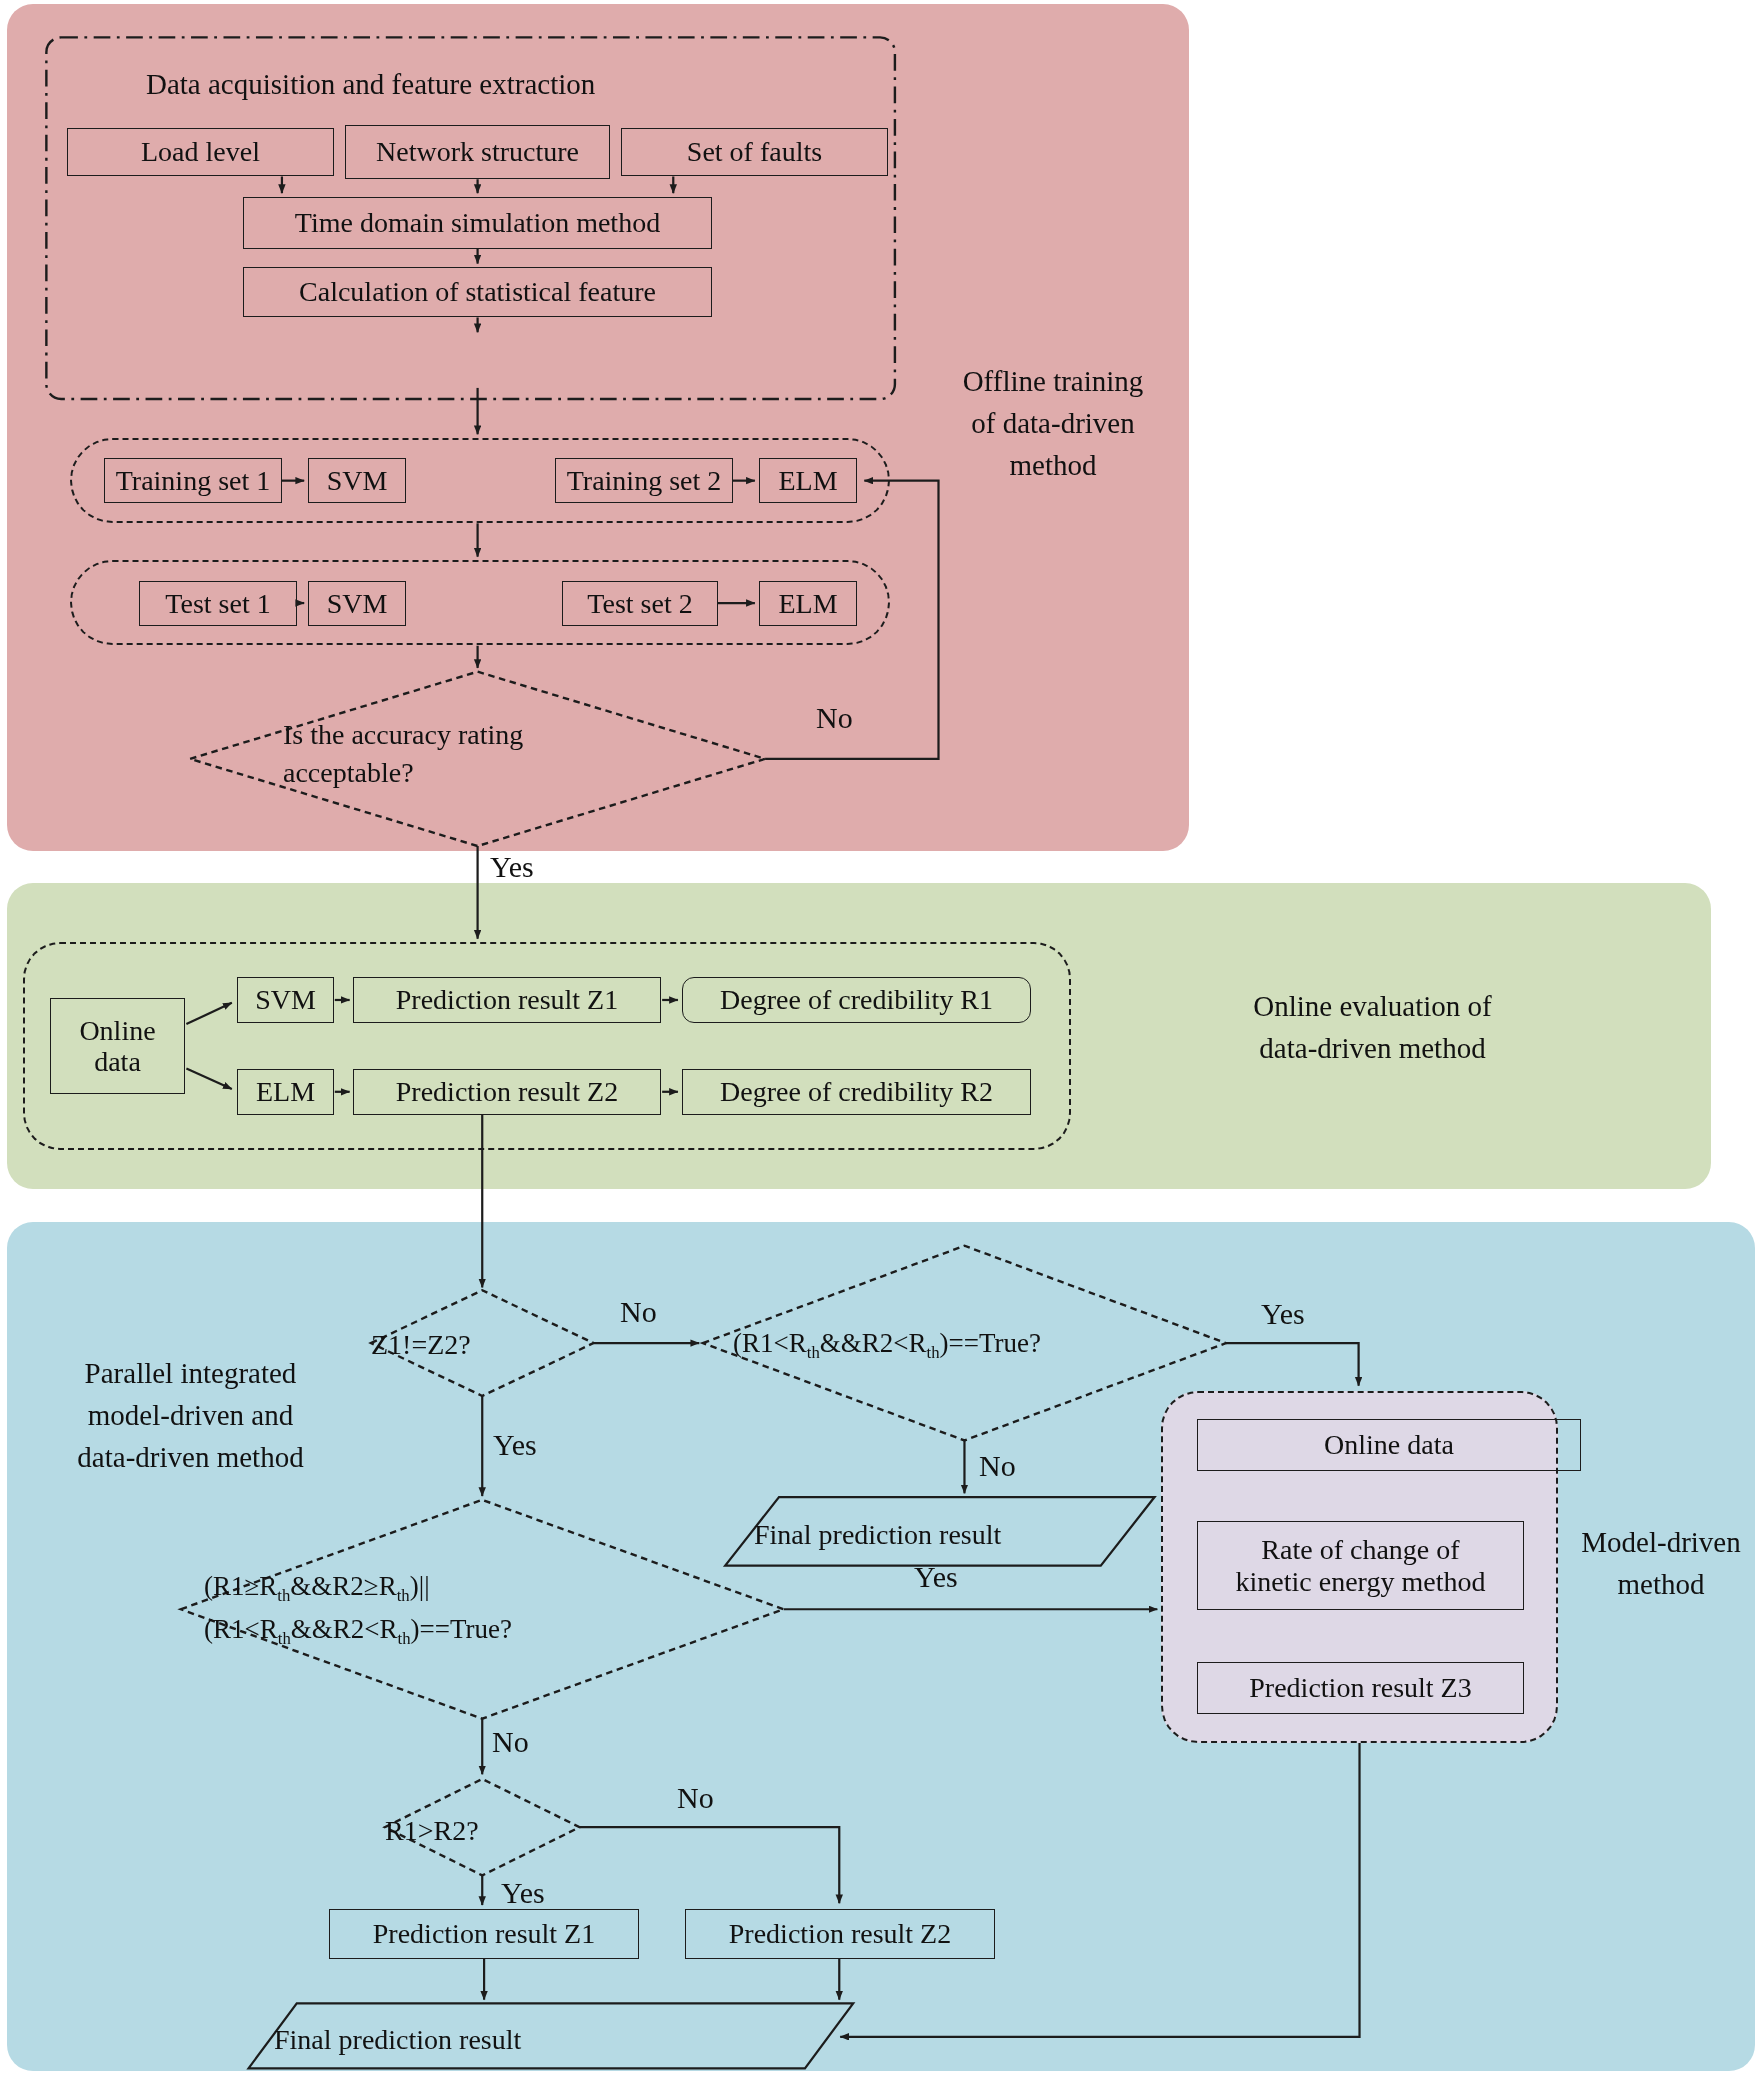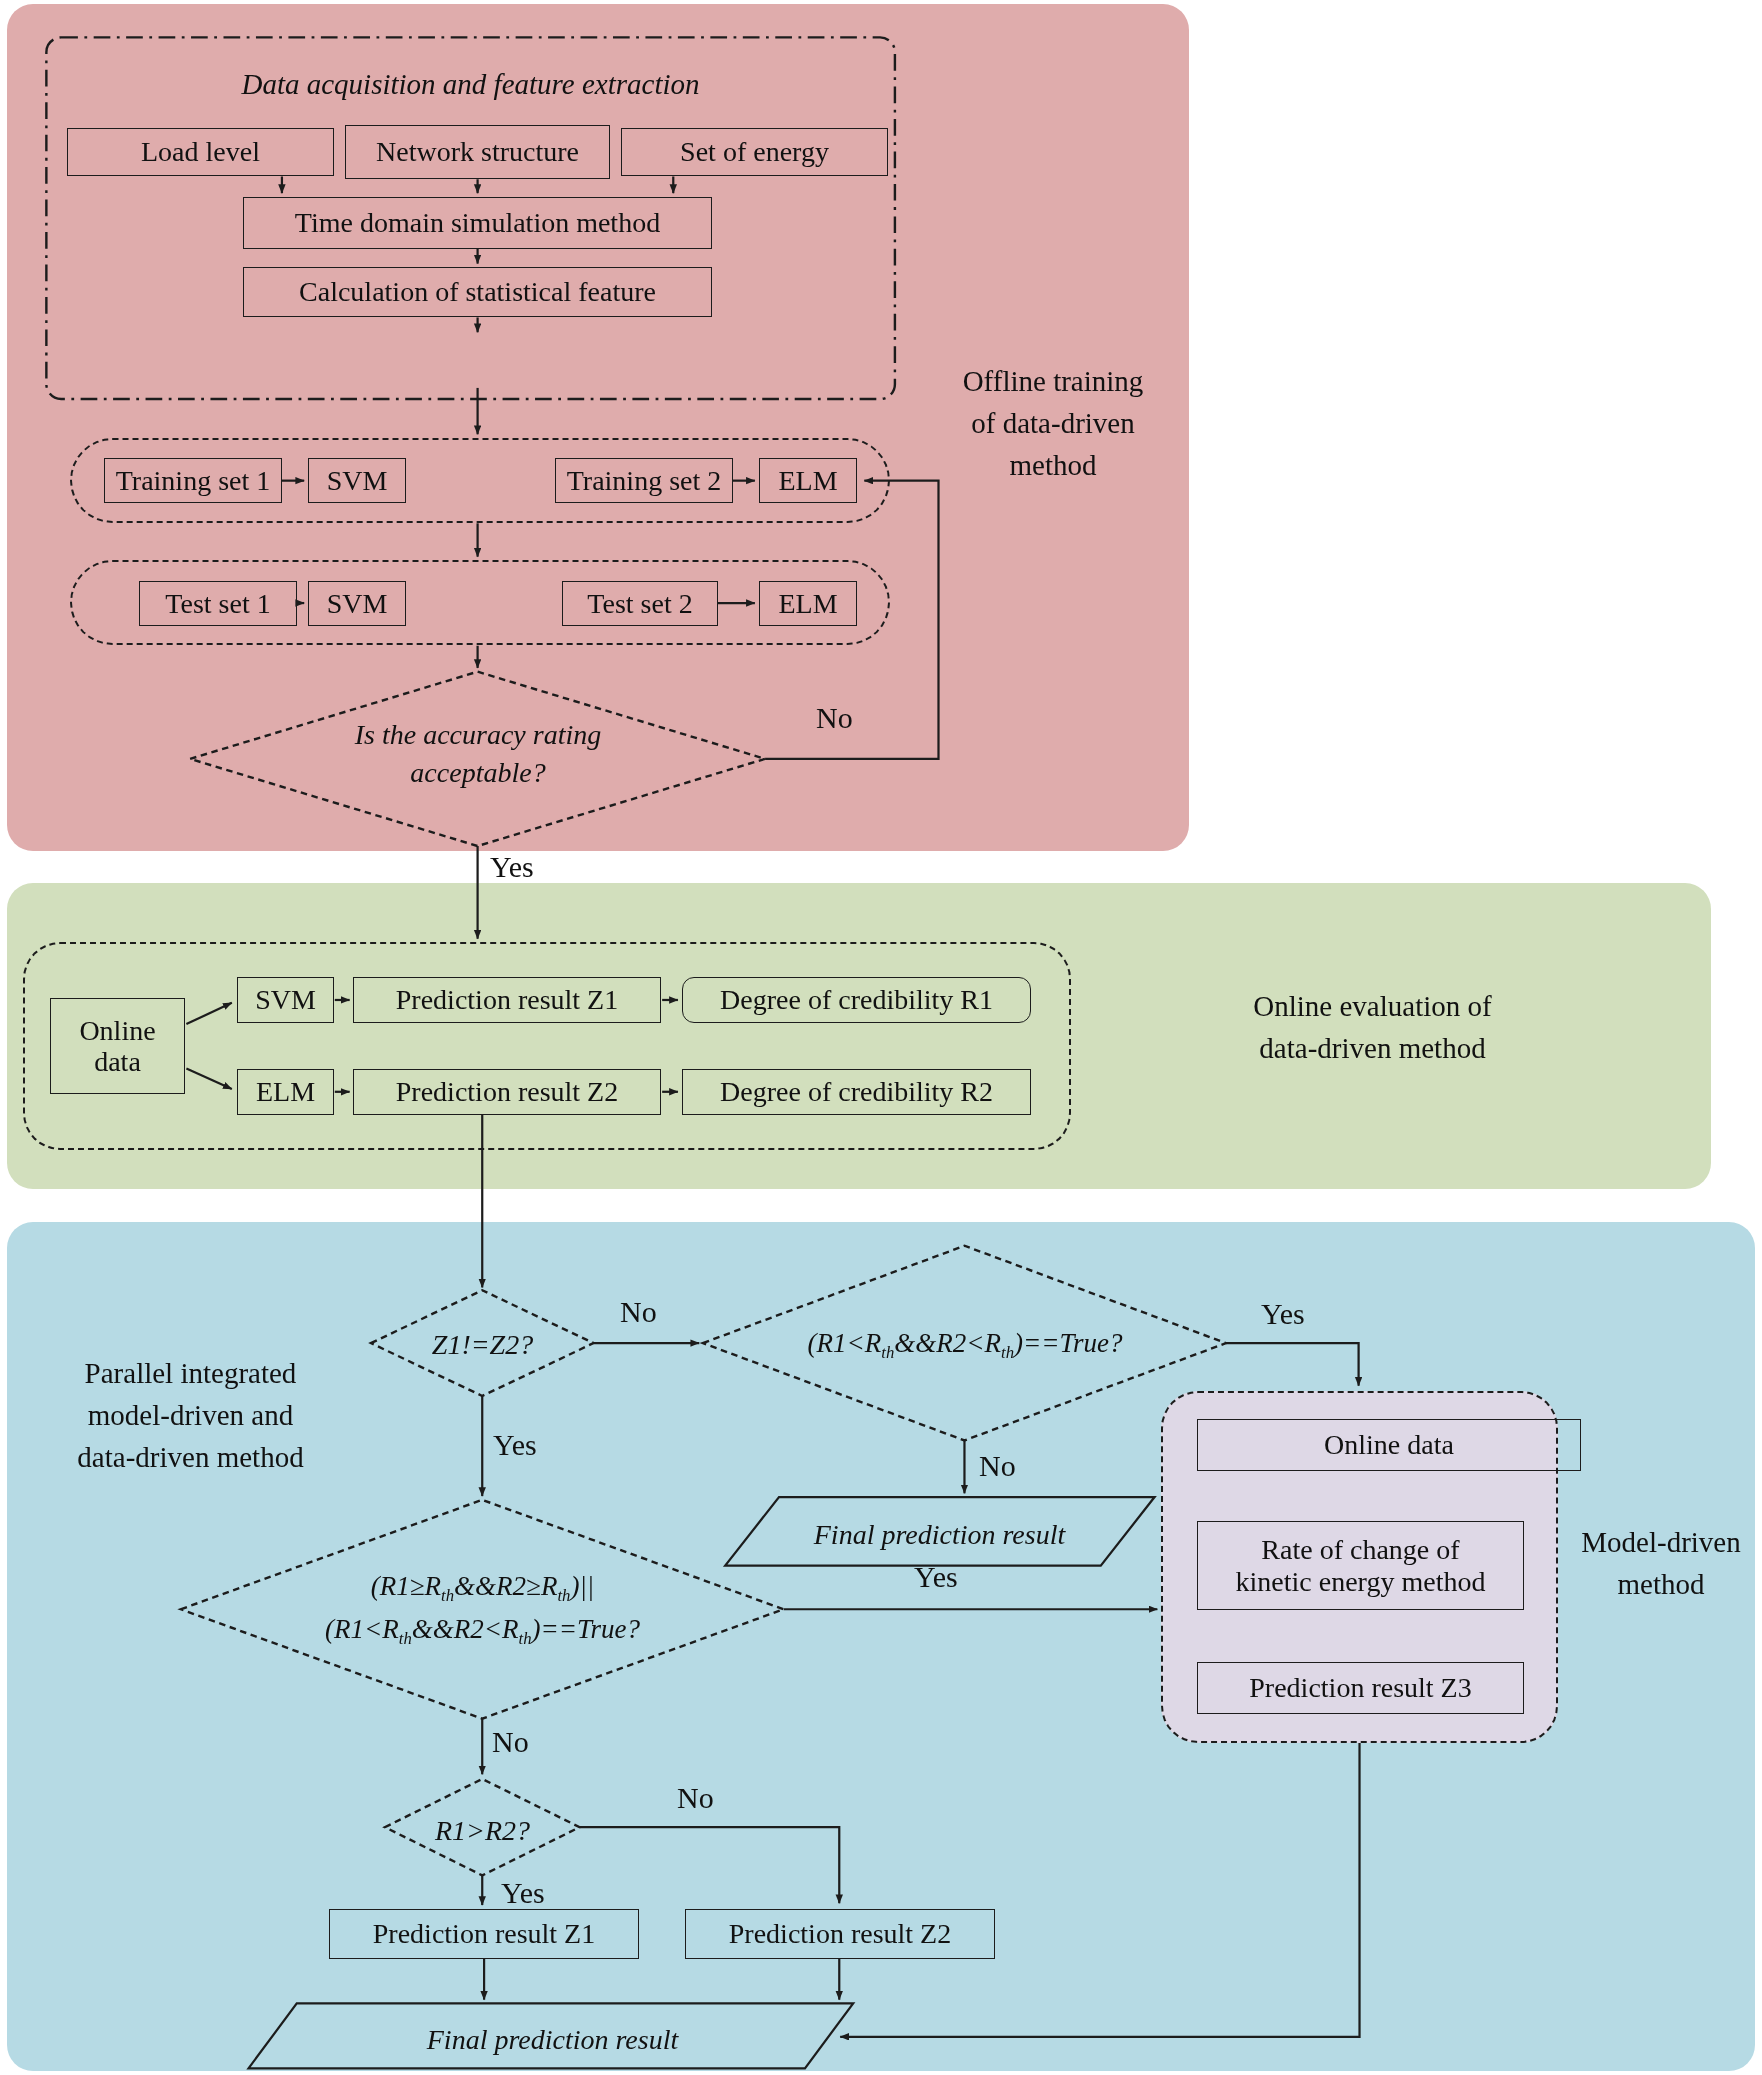--- a/index.html
+++ b/index.html
@@ -21,21 +21,21 @@
   #train-group{left:70px;top:438px;width:820px;height:85px;}
   #test-group{left:70px;top:560px;width:820px;height:85px;}
   #eval-group{left:23px;top:942px;width:1048px;height:208px;border-radius:37px;}
   .box{
     position:absolute;border:1.9px solid #1c1c1c;box-sizing:border-box;
     display:flex;align-items:center;justify-content:center;text-align:center;
     font-size:28px;line-height:1.12;background:transparent;white-space:nowrap;
   }
   .box.multi{white-space:normal;}
   .flow-label{
-    position:absolute;text-align:center;font-size:28px;line-height:1.35;white-space:nowrap;font-style:italic;
+    position:absolute;font-size:28px;line-height:1.35;white-space:nowrap;
   }
   .section-label{
     position:absolute;text-align:center;font-size:29px;line-height:1.45;white-space:nowrap;
   }
   .edge-label{position:absolute;font-size:30px;white-space:nowrap;}
   sub{font-size:0.62em;}
   #connector-layer{position:absolute;left:0;top:0;width:1762px;height:2076px;}
   svg .wire{stroke:#1c1c1c;stroke-width:2.4;fill:none;}
   svg .diamond{stroke:#1c1c1c;stroke-width:2.6;fill:none;stroke-dasharray:7 5;}
   svg .para{stroke:#1c1c1c;stroke-width:2.4;fill:none;}
@@ -104,21 +104,21 @@
     <polygon class="diamond" points="415,1970 520,1918 625,1970 520,2022"></polygon>
 
     <polygon class="para" points="840,1614 1245,1614 1187,1688 782,1688"></polygon>
     <polygon class="para" points="320,2160 920,2160 868,2230 268,2230"></polygon>
   </svg>
 
   <div class="flow-label" style="left:146px;top:65px;width:649px;font-size:29px;">Data acquisition and feature extraction</div>
 
   <div class="box" style="left:67px;top:128px;width:267px;height:48px;">Load level</div>
   <div class="box" style="left:345px;top:125px;width:265px;height:54px;">Network structure</div>
-  <div class="box" style="left:621px;top:128px;width:267px;height:48px;">Set of energy</div>
+  <div class="box" style="left:621px;top:128px;width:267px;height:48px;">Set of faults</div>
   <div class="box" style="left:243px;top:197px;width:469px;height:52px;">Time domain simulation method</div>
   <div class="box" style="left:243px;top:267px;width:469px;height:50px;">Calculation of statistical feature</div>
 
   <div class="dashed-group" id="train-group"></div>
   <div class="box" style="left:104px;top:458px;width:178px;height:45px;">Training set 1</div>
   <div class="box" style="left:308px;top:458px;width:98px;height:45px;">SVM</div>
   <div class="box" style="left:555px;top:458px;width:178px;height:45px;">Training set 2</div>
   <div class="box" style="left:759px;top:458px;width:98px;height:45px;">ELM</div>
 
   <div class="dashed-group" id="test-group"></div>

